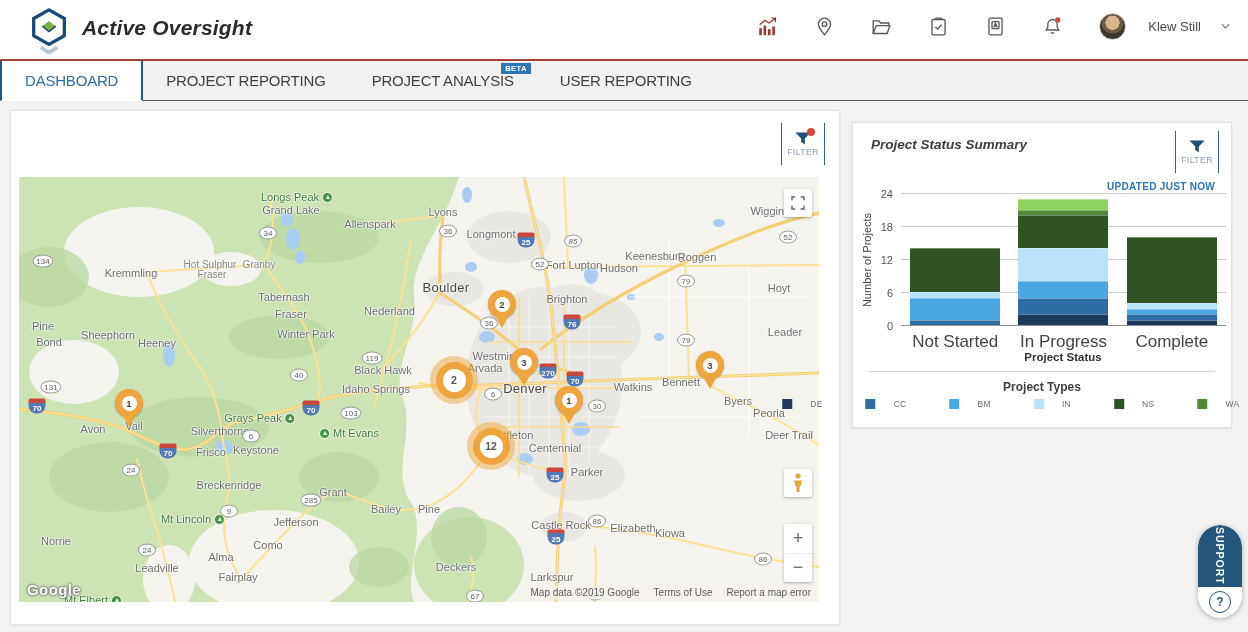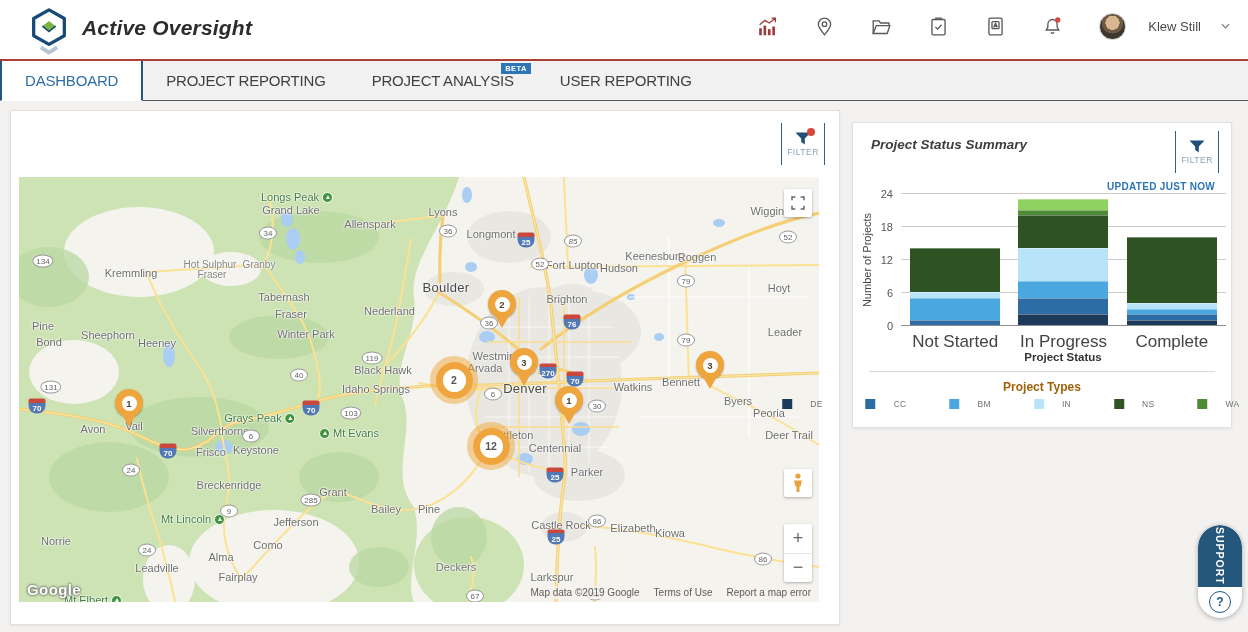--- a/index.html
+++ b/index.html
@@ -73,21 +73,21 @@
   .gridline { position:absolute; left:0; width:100%; height:1px; background:#cbcbcb; }
   .gridline.zero { background:#8f8f8f; }
   .ytick { position:absolute; left:-8px; transform:translate(-100%,50%); font-size:11px; color:#555; }
   .bar-slot { position:absolute; bottom:0; width:33.333%; height:100%; }
   .bar { position:absolute; bottom:1px; left:50%; transform:translateX(-50%); width:90px; display:flex; flex-direction:column-reverse; }
   .seg { width:100%; box-shadow:inset 0 1px 0 rgba(255,255,255,.35); }
   #cat-row { position:absolute; left:48px; top:209px; width:325px; height:14px; }
   .cat-label { position:absolute; transform:translateX(-50%); font-size:17px; color:#444; white-space:nowrap; }
   #xlabel { position:absolute; left:210px; top:228px; transform:translateX(-50%); font-size:11.5px; font-weight:bold; color:#333; }
   #chart-divider { position:absolute; left:16px; right:16px; top:248px; height:1px; background:#d9d9d9; }
-  #legend-title { position:absolute; left:50%; top:257px; transform:translateX(-50%); font-size:12px; font-weight:bold; color:#a16207; }
+  #legend-title { position:absolute; left:50%; top:257px; transform:translateX(-50%); font-size:12px; font-weight:bold; color:#404040; }
   #legend-row { position:absolute; left:50%; top:276px; transform:translateX(-50%); display:flex; gap:15px; }
   .legend-item { display:flex; gap:18px;padding-left:28px; }
   .legend-swatch { width:10px; height:10px; }
   .legend-name { font-size:8.5px; color:#6f6f6f; letter-spacing:.3px; }
 
   
   #support { position:absolute; left:1198px; top:525px; width:44px; height:93px; border-radius:22px; background:#fff; box-shadow:0 1px 5px rgba(0,0,0,.3); overflow:hidden; z-index:40; cursor:pointer; }
   #support-top { position:absolute; top:0; left:0; right:0; height:62px; background:#25567b; border-radius:22px 22px 0 0; display:flex; align-items:center; justify-content:center; }
   #support-label { writing-mode:vertical-rl; color:#fff; font-size:10.5px; font-weight:bold; letter-spacing:1px; }
   #support-help { position:absolute; bottom:5px; left:50%; transform:translateX(-50%); width:22px; height:22px; border-radius:50%; border:1.5px solid #25567b; color:#25567b; font-size:12px; font-weight:bold; display:flex; align-items:center; justify-content:center; }

